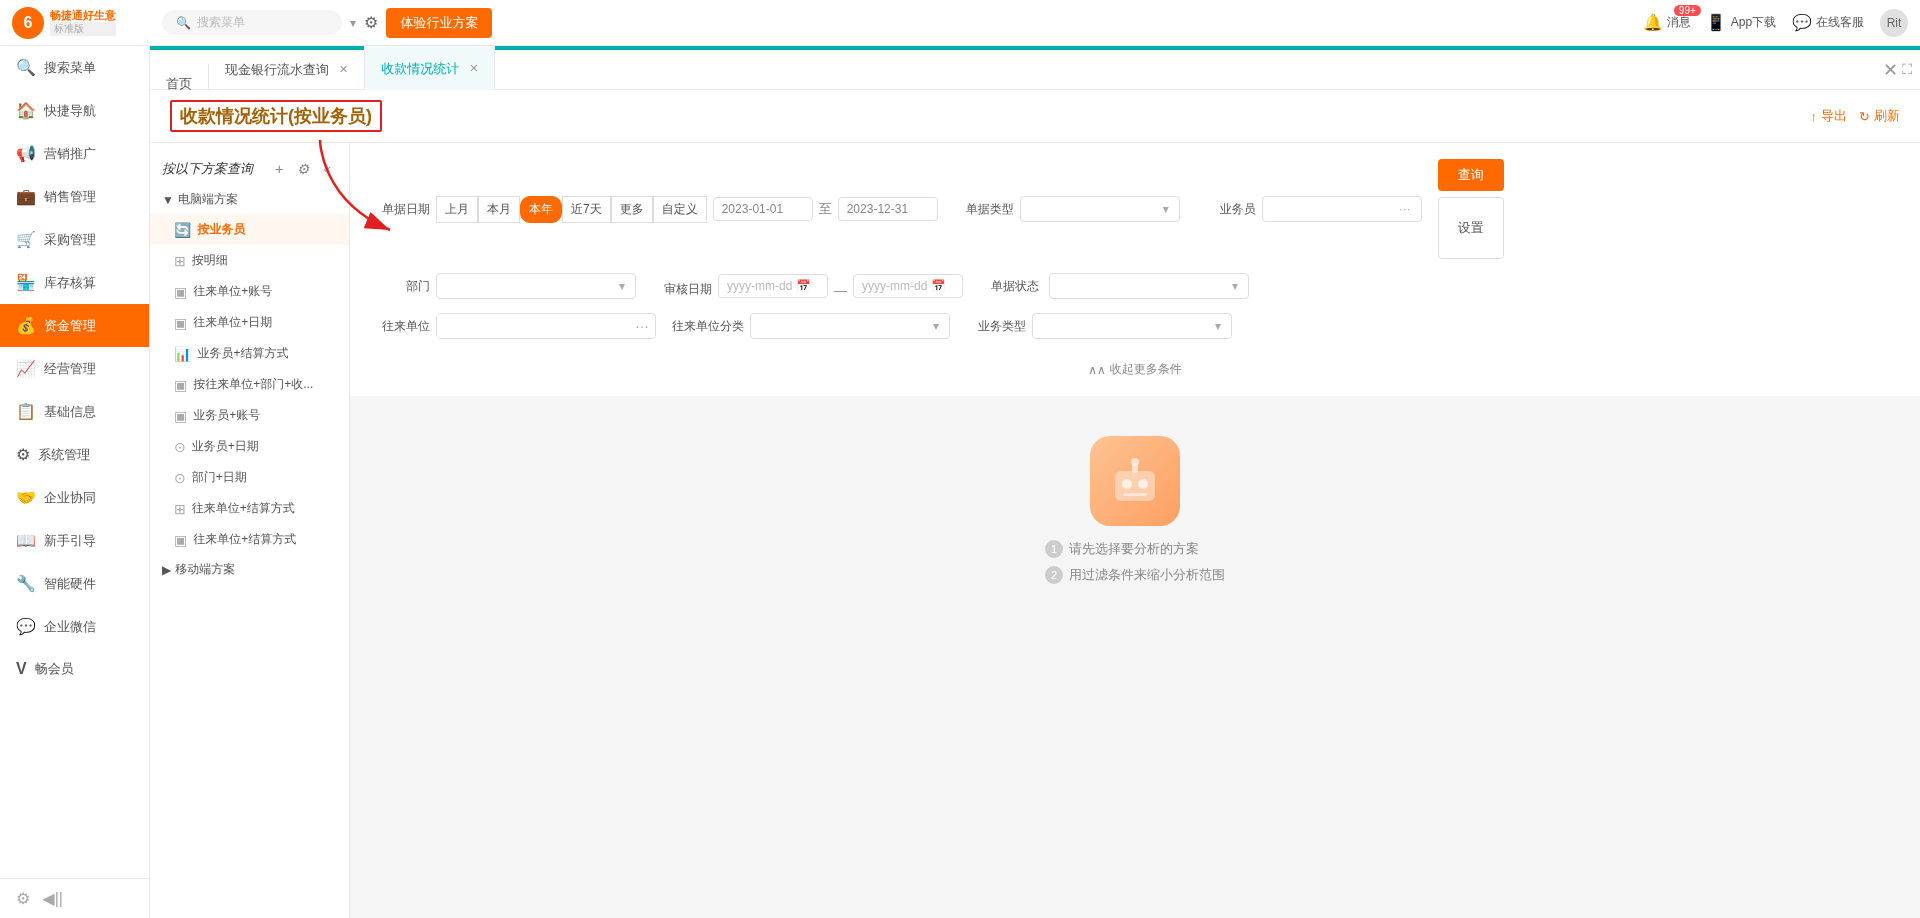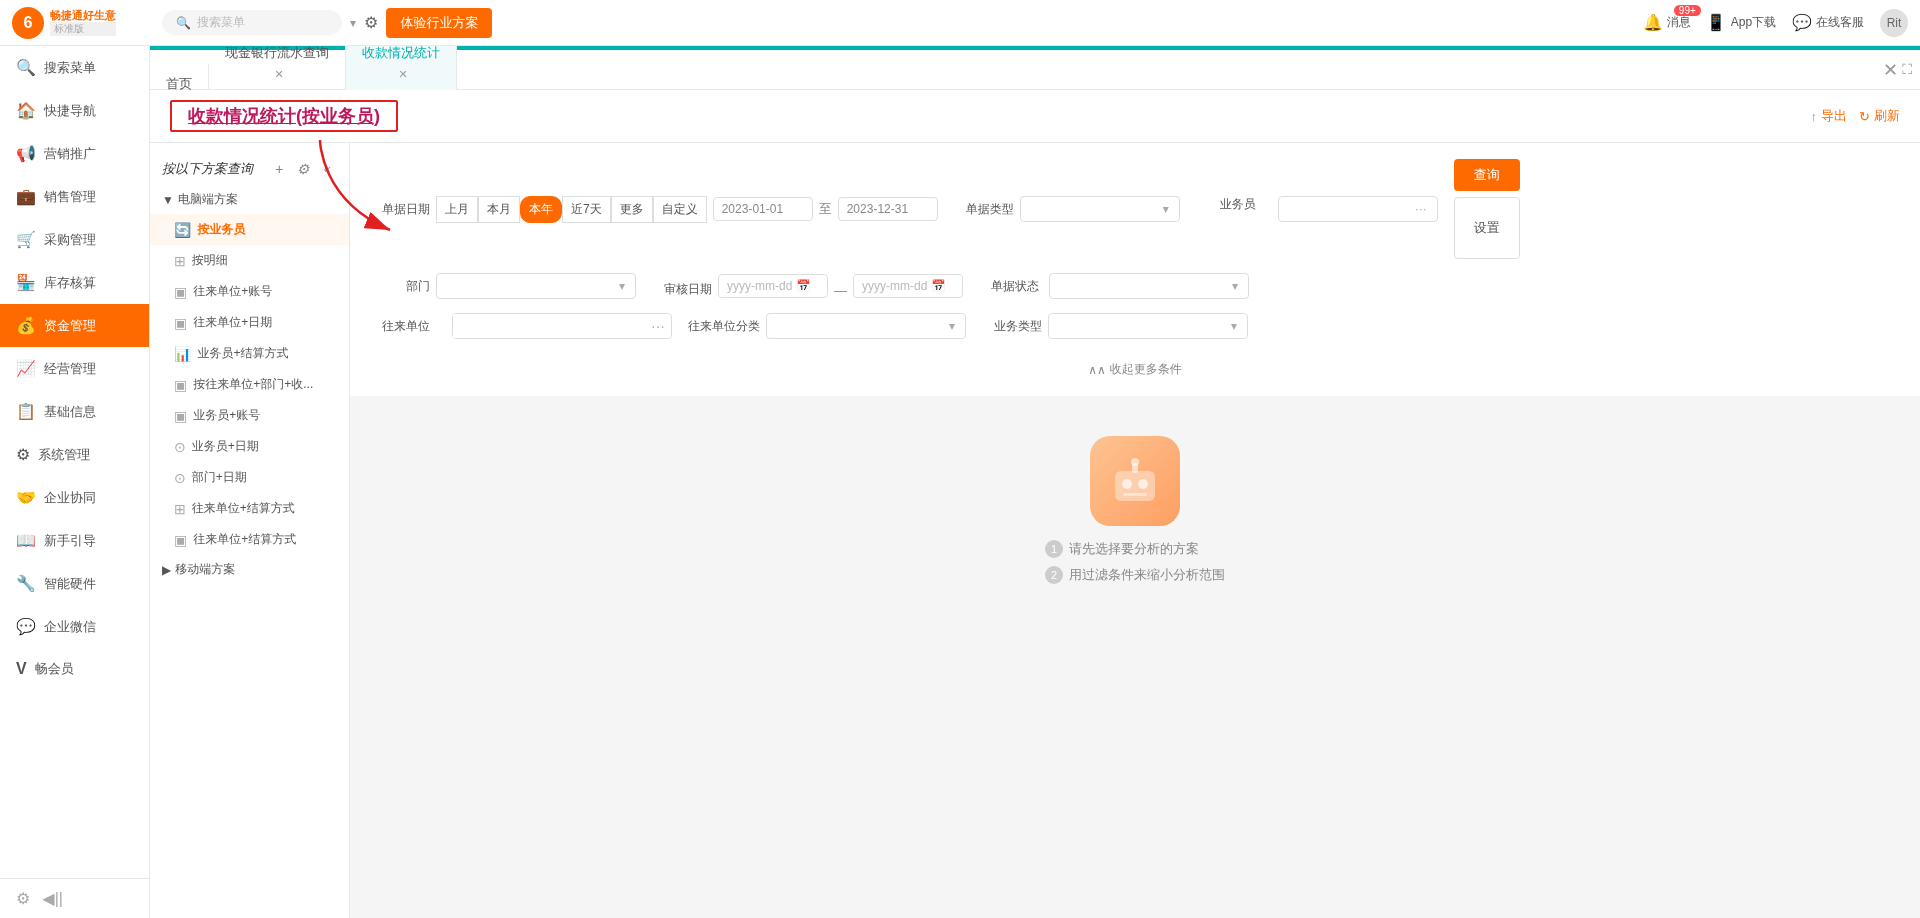--- a/index.html
+++ b/index.html
@@ -129,21 +129,20 @@
     }
     .tab-item {
       display: flex; align-items: center;
       padding: 0 16px;
       height: 52px;
       cursor: pointer;
       color: #555;
       font-size: 13px;
       border-right: 1px solid #e8e8e8;
       gap: 6px;
-      flex-direction: column;
     }
     .tab-item.active {
       background: #f0fafa;
       color: #00b0b0;
       border-bottom: 2px solid #00b0b0;
     }
     .tab-home {
       color: #555;
       padding: 0 16px;
       height: 40px;
@@ -169,25 +168,24 @@
       background: #fff;
       padding: 10px 20px;
       display: flex;
       align-items: center;
       justify-content: space-between;
       border-bottom: 1px solid #e8e8e8;
     }
     .page-title {
       font-size: 18px;
       font-weight: bold;
-      color: #be185d;
+      color: #a16207;
       border: 2px solid #e02020;
-      padding: 2px 16px;
+      padding: 2px 8px;
       border-radius: 2px;
-      text-decoration: underline;
     }
     .page-actions {
       display: flex; gap: 12px; align-items: center;
     }
     .action-btn {
       display: flex; align-items: center; gap: 4px;
       color: #ff6a00;
       cursor: pointer;
       font-size: 13px;
     }
@@ -651,21 +649,21 @@
           </div>
 
           <div style="display:flex;align-items:center;gap:6px">
             <span class="filter-label">单据类型</span>
             <div class="filter-select" style="min-width:160px">
               <span></span>
               <span class="arrow">▾</span>
             </div>
           </div>
 
-          <div style="display:flex;align-items:flex-start;gap:22px">
+          <div style="display:flex;align-items:center;gap:6px">
             <span class="filter-label">业务员</span>
             <div class="filter-select" style="min-width:160px">
               <span></span>
               <span class="arrow">···</span>
             </div>
           </div>
 
           <div class="filter-buttons">
             <button class="query-btn">查询</button>
             <button class="setting-btn">设置</button>
@@ -697,21 +695,21 @@
           <div style="display:flex;align-items:center;gap:10px">
             <span class="filter-label">单据状态</span>
             <div class="filter-select" style="min-width:200px">
               <span></span>
               <span class="arrow">▾</span>
             </div>
           </div>
         </div>
 
         <div class="filter-row">
-          <div style="display:flex;align-items:center;gap:22px">
+          <div style="display:flex;align-items:center;gap:6px">
             <span class="filter-label">往来单位</span>
             <div class="filter-with-dots" style="min-width:220px">
               <input type="text" placeholder="" style="border: none; outline: none; padding: 5px 10px; font-size: 12px; flex: 1 1 0%;">
               <span class="dots-btn">···</span>
             </div>
           </div>
 
           <div style="display:flex;align-items:center;gap:6px">
             <span class="filter-label">往来单位分类</span>
             <div class="filter-select" style="min-width:200px">

